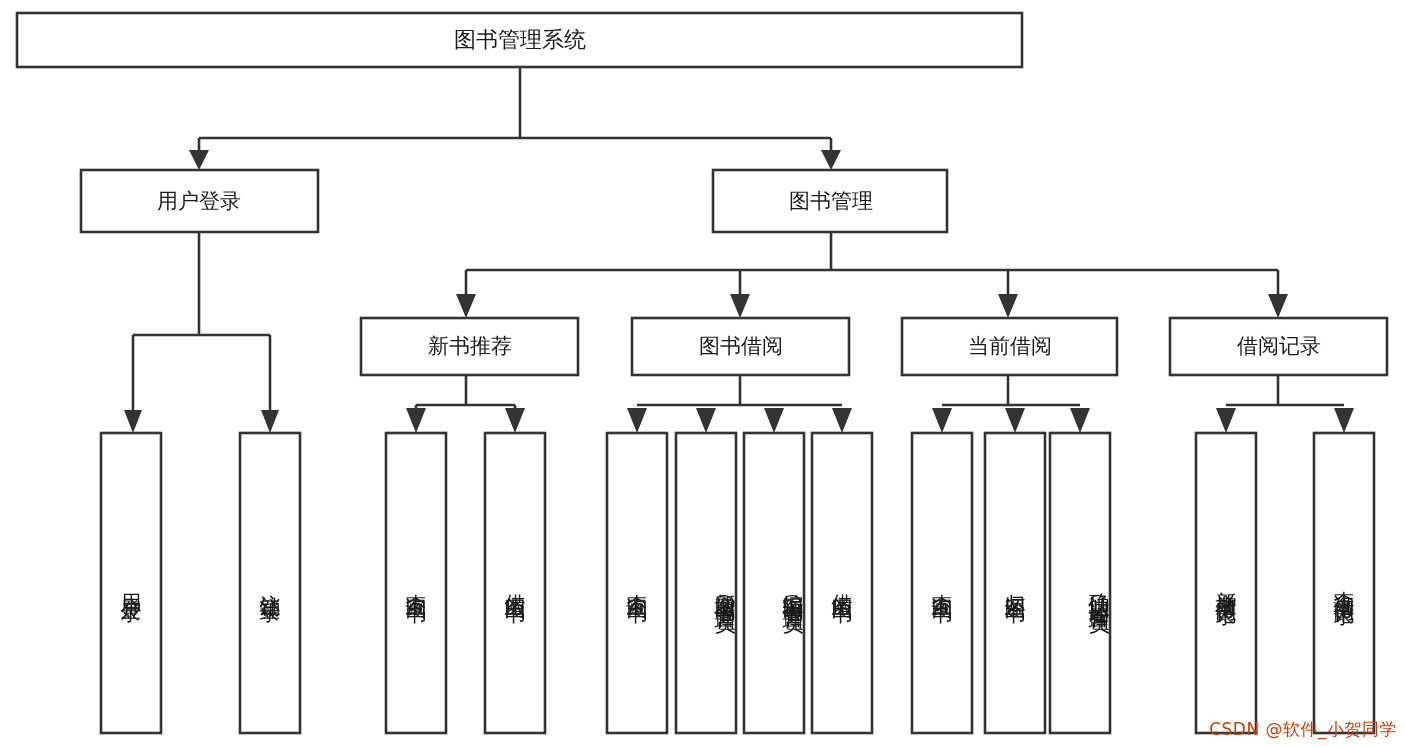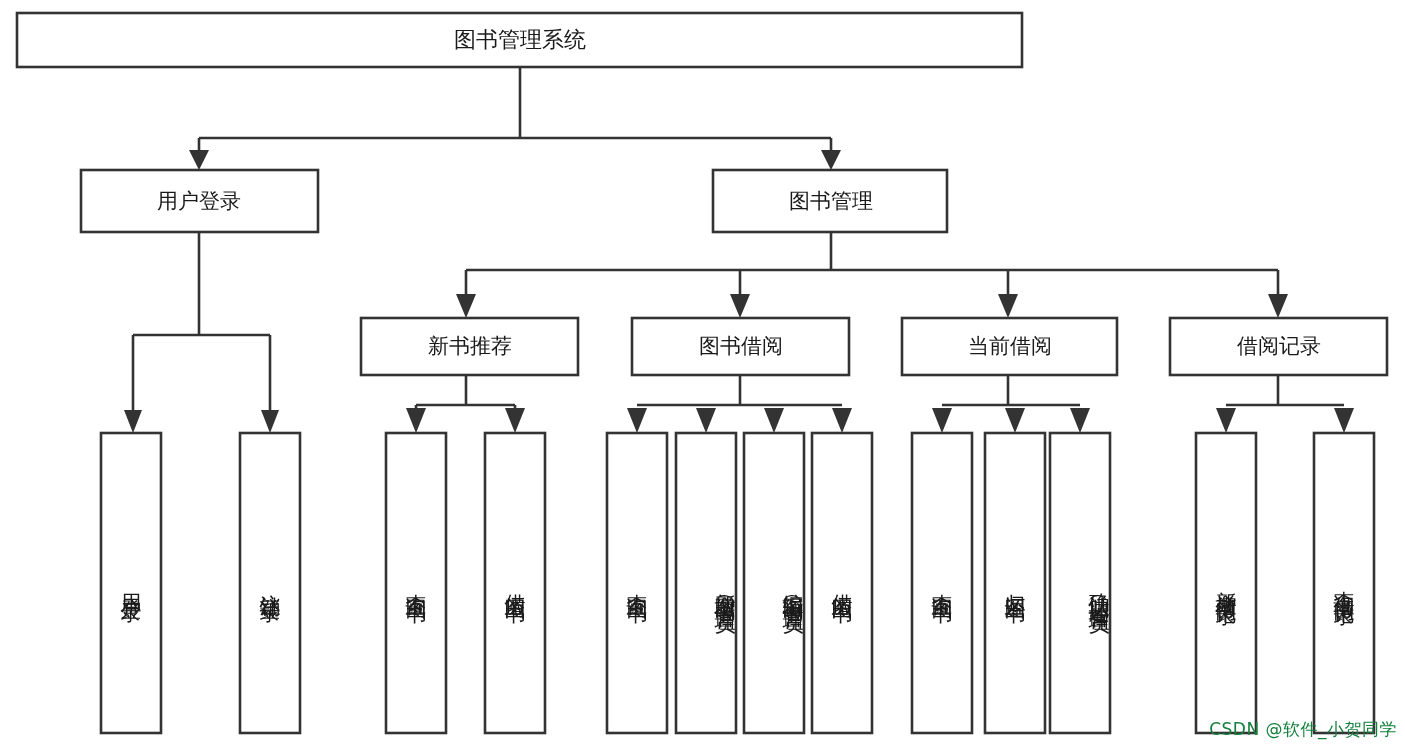--- a/index.html
+++ b/index.html
@@ -71,21 +71,21 @@
     justify-content: center;
     white-space: nowrap;
     pointer-events: none;
   }
   .watermark {
     position: absolute;
     right: 8px;
     bottom: 6px;
     font-family: "DejaVu Sans", "Liberation Sans", sans-serif;
     font-size: 17px;
-    color: #15803d;
+    color: #c2410c;
     letter-spacing: 0.5px;
     white-space: nowrap;
   }
 </style>
 </head>
 <body>
 
 <div id="diagram-root">
 
   <svg id="diagram-svg" viewBox="0 0 1405 747">

